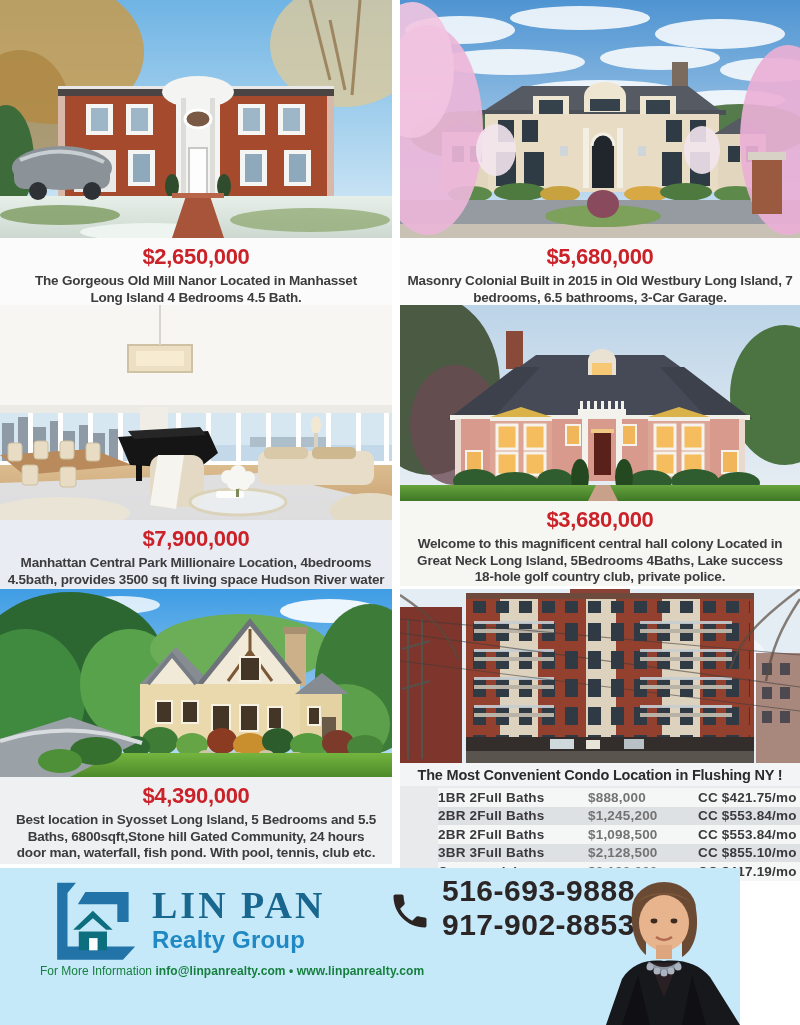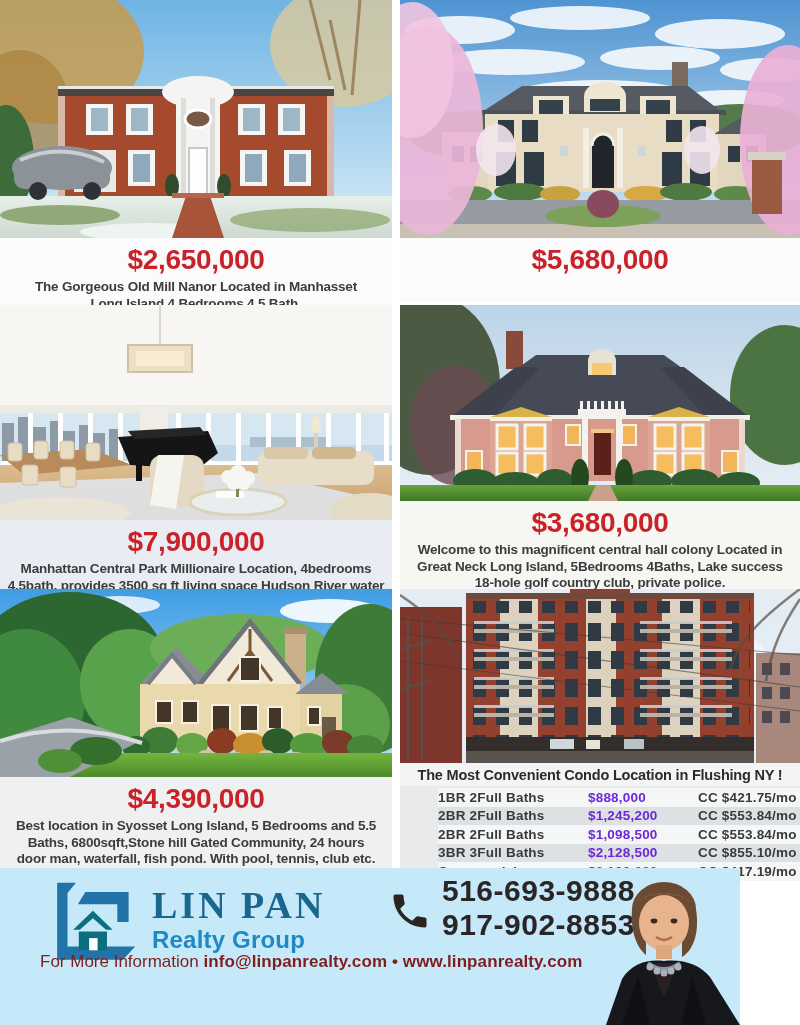--- a/index.html
+++ b/index.html
@@ -6,55 +6,55 @@
   .sheet{width:800px;height:1025px;position:relative;background:#fff;
          font-family:"Liberation Sans",sans-serif;overflow:hidden;}
   .grid{display:grid;grid-template-columns:392px 400px;column-gap:8px;
         grid-template-rows:302px 281px 275px;row-gap:3px;}
   .card{display:flex;flex-direction:column;background:#fff;}
   .photo{position:relative;overflow:hidden;flex:0 0 auto;}
   .photo svg{display:block;width:100%;height:100%;}
   .ph-238{height:238px}.ph-215{height:215px}.ph-196{height:196px}
   .ph-188{height:188px}.ph-174{height:174px}
   .caption{flex:1 1 auto;text-align:center;padding-top:4px;}
-  .price{font-size:28px;font-weight:bold;color:#cb2128;letter-spacing:-0.3px;margin:2px 0 3px 0;}
+  .price{font-size:22px;font-weight:bold;color:#cb2128;letter-spacing:-0.3px;margin:2px 0 3px 0;}
   .desc{font-size:13.5px;font-weight:bold;color:#3c3c3e;line-height:1.24;
         letter-spacing:-0.2px;margin:0 auto;}
   .w1{max-width:330px}.w2{max-width:392px}.w3{max-width:398px}
   .w4{max-width:372px}.w5{max-width:366px}
   .cap-gray{background:#fbfbfb;}
   .cap-int{background:#e9ecf2;}
   .cap-lawn{background:#f6f7f3;}
   .cap-stone{background:#eff0f1;}
   
   .cap-condo{background:#e9eaec;text-align:left;padding-top:0;}
   .condo-title{font-size:14.5px;font-weight:bold;color:#2b2b2d;text-align:center;
                letter-spacing:-0.2px;padding:4px 0 3px 0;background:#f3f4f5;}
   .condo-table{padding:2px 0 0 38px;}
   .condo-row{display:flex;font-size:13.5px;font-weight:bold;line-height:1.0;
              padding:2.5px 0;letter-spacing:0.2px;}
   .condo-row:nth-child(odd){background:rgba(255,255,255,0.55);}
   .condo-row:nth-child(even){background:rgba(203,208,213,0.35);}
   .cell-unit{width:150px;color:#3a3a3c;}
-  .cell-price{width:110px;color:#6d28d9;}
+  .cell-price{width:110px;color:#737373;}
   .cell-cc{color:#3a3a3c;}
   
   .footer{position:absolute;left:0;top:868px;width:740px;height:157px;background:#c6e9fa;}
   .logo-wrap{position:absolute;left:44px;top:12px;display:flex;align-items:flex-start;}
   .logo-svg{width:94px;height:88px;}
   .brand-col{margin-left:14px;padding-top:6px;}
   .brand-name{font-family:"Liberation Serif",serif;font-weight:bold;font-size:38px;
               color:#19678f;letter-spacing:3px;line-height:1.0;}
   .brand-sub{font-size:24px;font-weight:bold;color:#2089c4;text-align:left;
              letter-spacing:0.2px;margin-top:2px;}
   .phone-wrap{position:absolute;left:388px;top:6px;display:flex;align-items:center;}
   .phone-icon{width:44px;height:44px;margin-right:10px;margin-top:6px;}
   .phone-col{font-size:30px;font-weight:bold;color:#2b2526;line-height:1.13;
              letter-spacing:0.5px;text-align:center;}
-  .info-line{position:absolute;left:40px;top:84px;font-size:17px;color:#7f1d1d;}
+  .info-line{position:absolute;left:40px;top:96px;font-size:12px;color:#15803d;}
   .info-line b{letter-spacing:0.1px;}
   .agent{position:absolute;right:0;bottom:0;width:152px;height:150px;}
   .agent svg{display:block;width:100%;height:100%;}
 </style>
 </head>
 <body>
 
 <div class="sheet">
   <div class="grid">
 
@@ -199,20 +199,21 @@
           <ellipse cx="12" cy="70" rx="42" ry="68" fill="#f2c4e0" opacity="0.9"></ellipse>
           <ellipse cx="388" cy="140" rx="48" ry="95" fill="#eab0d6" opacity="0.92"></ellipse>
           <ellipse cx="96" cy="150" rx="20" ry="26" fill="#f3e6ee" opacity="0.9"></ellipse>
           <ellipse cx="302" cy="150" rx="18" ry="24" fill="#f3e6ee" opacity="0.9"></ellipse>
           <rect x="352" y="158" width="30" height="56" fill="#9a5a40"></rect>
           <rect x="348" y="152" width="38" height="8" fill="#d8d2c6"></rect>
         </svg>
       </div>
       <div class="caption cap-gray">
         <div class="price">$5,680,000</div>
+        <div class="desc w2">Masonry Colonial Built in 2015 in Old Westbury Long Island, 7 bedrooms, 6.5 bathrooms, 3-Car Garage.</div>
       </div>
     </div>
 
     <div class="card">
       <div class="photo ph-215">
         <svg viewBox="0 0 392 215" preserveAspectRatio="none">
           <defs>
             <linearGradient id="wood3" x1="0" y1="0" x2="0" y2="1">
               <stop offset="0" stop-color="#dcbd90"></stop>
                 <stop offset="1" stop-color="#c49c6c"></stop>

